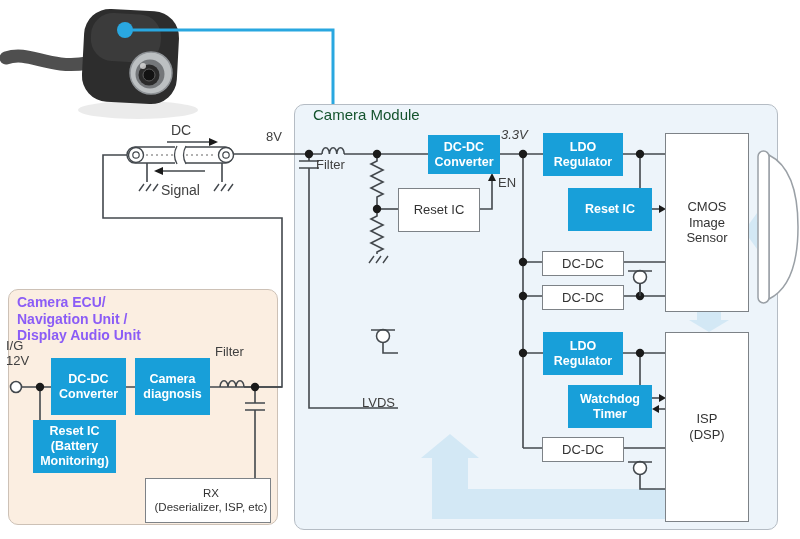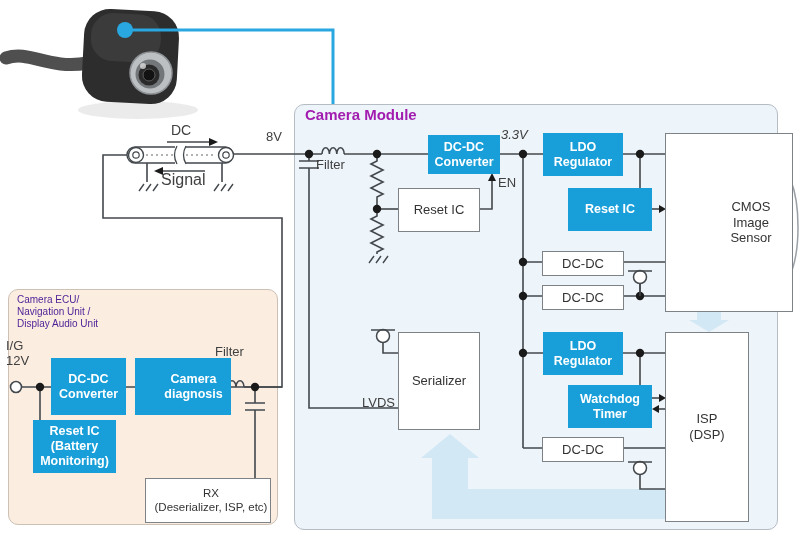--- a/index.html
+++ b/index.html
@@ -7,22 +7,22 @@
          font-family:"Liberation Sans",sans-serif;color:#2b2f33;}
   .box{position:absolute;border-radius:10px;}
   #module-box{left:294px;top:104px;width:482px;height:424px;background:#edf4fa;border:1.5px solid #b5bcc4;}
   #ecu-box{left:8px;top:289px;width:268px;height:234px;background:#fbeee1;border:1.5px solid #cdc1b6;}
   svg{position:absolute;left:0;top:0;}
   .blk{position:absolute;display:flex;align-items:center;justify-content:center;
        text-align:center;white-space:pre-line;line-height:1.2;}
   .blue{background:#189fd9;color:#fff;font-weight:bold;font-size:12.5px;}
   .white{background:#fff;border:1.3px solid #7d8287;color:#333;font-size:13px;}
   .lbl{position:absolute;white-space:pre-line;font-size:13px;line-height:1.15;color:#404040;}
-  .title-blue{position:absolute;font-size:15px;font-weight:bold;color:#a21caf;}
-  .title-orange{position:absolute;font-size:10px;font-weight:normal;color:#4c1d95;
+  .title-blue{position:absolute;font-size:15px;font-weight:normal;color:#14532d;margin-left:8px;}
+  .title-orange{position:absolute;font-size:14px;font-weight:bold;color:#8b5cf6;
                 white-space:pre-line;line-height:1.18;}
 </style>
 </head>
 <body>
 
 <div id="stage">
 
   <div id="ecu-box" class="box"></div>
   <div id="module-box" class="box"></div>
 
@@ -164,45 +164,44 @@
 
   <div class="lbl" style="left:258px;top:130px;width:32px;text-align:center;">8V</div>
   <div class="lbl" style="left:501px;top:128px;font-style:italic;">3.3V</div>
   <div class="lbl" style="left:498px;top:176px;">EN</div>
   <div class="lbl" style="left:316px;top:158px;">Filter</div>
   <div class="lbl" style="left:350px;top:396px;width:45px;text-align:right;">LVDS</div>
   <div class="lbl" style="left:6px;top:339px;">I/G
 12V</div>
   <div class="lbl" style="left:215px;top:345px;">Filter</div>
   <div class="lbl" style="left:171px;top:122px;font-size:14px;">DC</div>
-  <div class="lbl" style="left:161px;top:171px;font-size:16px;">Signal</div>
+  <div class="lbl" style="left:161px;top:182px;font-size:14px;">Signal</div>
 
   <div class="blk blue" style="left:428px;top:135px;width:72px;height:39px;">DC-DC
 Converter</div>
   <div class="blk white" style="left:398px;top:188px;width:80px;height:42px;">Reset IC</div>
   <div class="blk blue" style="left:543px;top:133px;width:80px;height:43px;">LDO
 Regulator</div>
   <div class="blk blue" style="left:568px;top:188px;width:84px;height:43px;">Reset IC</div>
-  <div class="blk white" style="left:665px;top:133px;width:82px;height:177px;padding-left:44px;">CMOS
+  <div class="blk white" style="left:665px;top:133px;width:82px;height:177px;">CMOS
 Image
 Sensor</div>
   <div class="blk white" style="left:542px;top:251px;width:80px;height:23px;">DC-DC</div>
   <div class="blk white" style="left:542px;top:285px;width:80px;height:23px;">DC-DC</div>
   <div class="blk blue" style="left:543px;top:332px;width:80px;height:43px;">LDO
 Regulator</div>
   <div class="blk white" style="left:665px;top:332px;width:82px;height:188px;">ISP
 (DSP)</div>
   <div class="blk blue" style="left:568px;top:385px;width:84px;height:43px;">Watchdog
 Timer</div>
   <div class="blk white" style="left:542px;top:437px;width:80px;height:23px;">DC-DC</div>
-  <div class="blk white" style="left:398px;top:332px;width:80px;height:96px;">Serializer</div>
 
   <div class="blk blue" style="left:51px;top:358px;width:75px;height:57px;">DC-DC
 Converter</div>
-  <div class="blk blue" style="left:135px;top:358px;width:75px;height:57px;padding-left:21px;">Camera
+  <div class="blk blue" style="left:135px;top:358px;width:75px;height:57px;">Camera
 diagnosis</div>
   <div class="blk blue" style="left:33px;top:420px;width:83px;height:53px;">Reset IC
 (Battery
 Monitoring)</div>
   <div class="blk white" style="left:145px;top:478px;width:118px;height:43px;font-size:11.5px;padding-left:6px;">RX
 (Deserializer, ISP, etc)</div>
 
 </div>
 
 </body></html>

